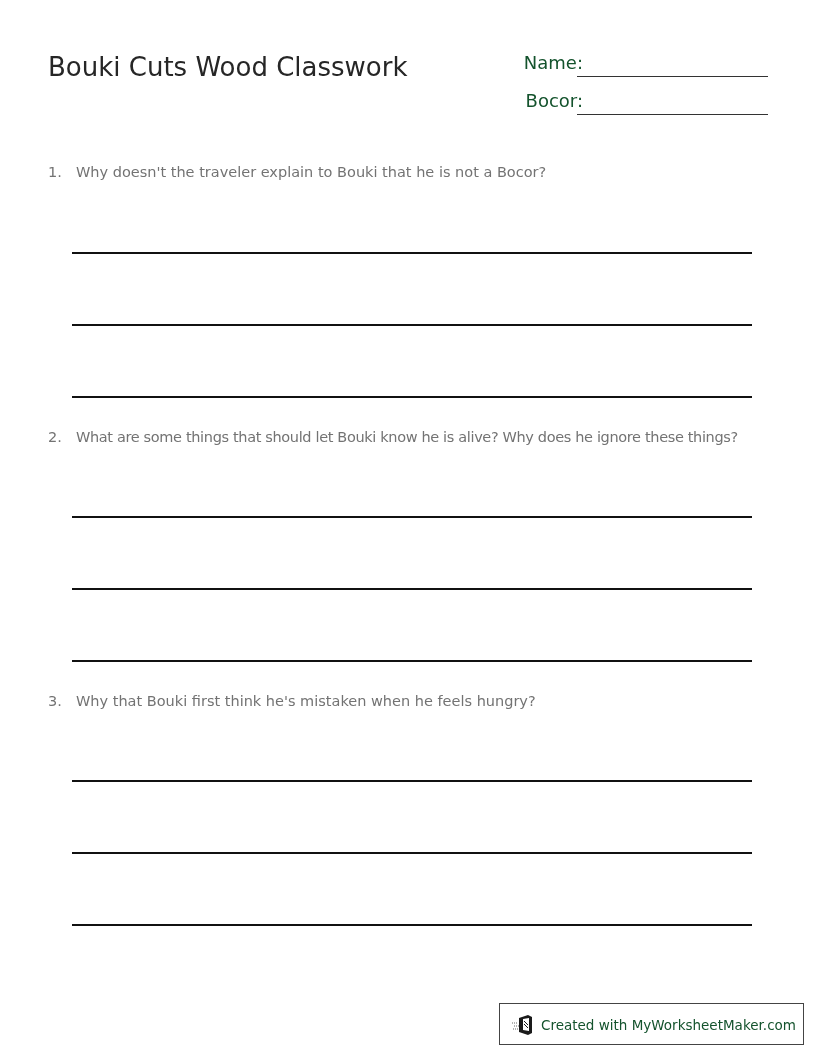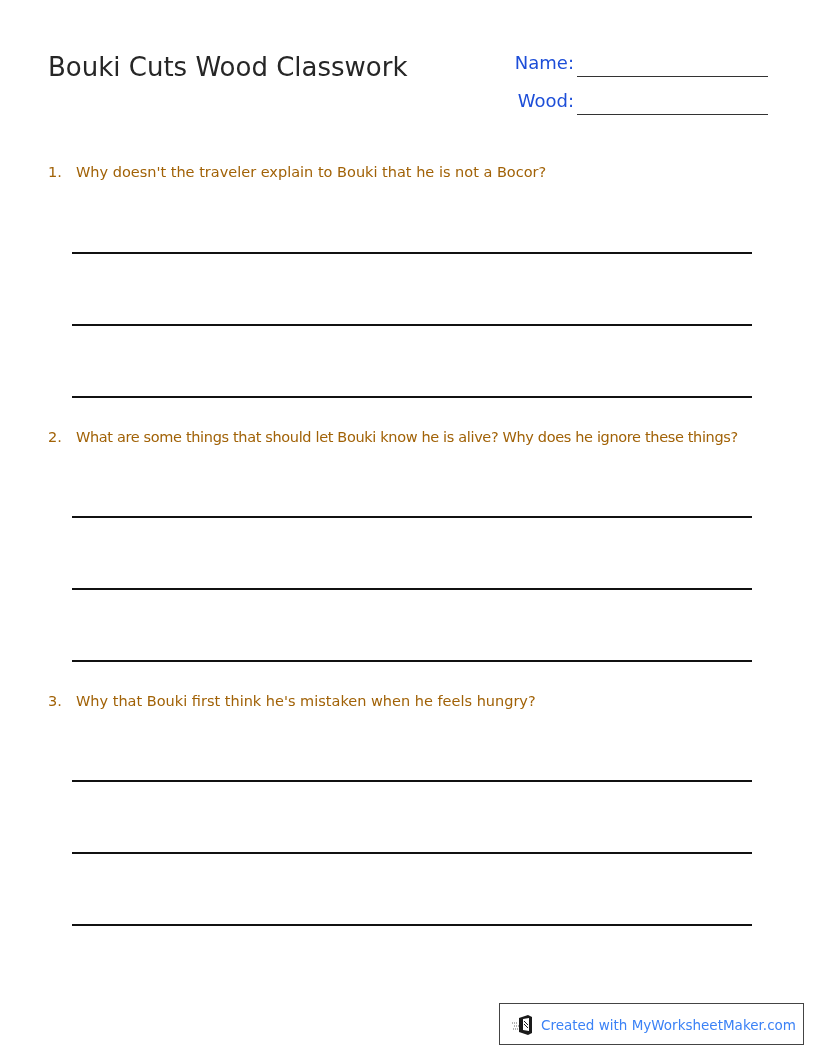--- a/index.html
+++ b/index.html
@@ -28,40 +28,40 @@
       white-space: nowrap;
     }
     .field-row {
       position: absolute;
       left: 490px;
       width: 280px;
       height: 28px;
     }
     .field-label {
       position: absolute;
-      right: 196px;
+      right: 187px;
       top: 0;
       font-size: 18px;
-      color: #1d4ed8;
+      color: #14532d;
       line-height: 26px;
       white-space: nowrap;
     }
     .field-line {
       position: absolute;
       left: 87px;
       width: 191px;
       top: 26px;
       height: 0;
       border-bottom: 1px solid #333333;
     }
     .question {
       position: absolute;
       left: 48px;
       font-size: 14.5px;
-      color: #a16207;
+      color: #737373;
       line-height: 20px;
       white-space: nowrap;
     }
     .question .num {
       display: inline-block;
       width: 28px;
     }
     .answer-line {
       position: absolute;
       left: 72px;
@@ -85,37 +85,37 @@
       left: 12px;
       top: 11px;
       width: 22px;
       height: 20px;
     }
     .footer-text {
       position: absolute;
       left: 41px;
       top: 11px;
       font-size: 13.5px;
-      color: #3b82f6;
+      color: #14532d;
       line-height: 20px;
       white-space: nowrap;
     }
   </style>
 </head>
 <body>
 
 <h1 class="title">Bouki Cuts Wood Classwork</h1>
 
 <div class="field-row" style="top:50px;">
   <span class="field-label">Name:</span>
   <div class="field-line"></div>
 </div>
 
 <div class="field-row" style="top:88px;">
-  <span class="field-label">Wood:</span>
+  <span class="field-label">Bocor:</span>
   <div class="field-line"></div>
 </div>
 
 <div class="question" style="top:162px;">
   <span class="num">1.</span><span>Why doesn't the traveler explain to Bouki that he is not a Bocor?</span>
 </div>
 <div class="answer-line" style="top:252px;"></div>
 <div class="answer-line" style="top:324px;"></div>
 <div class="answer-line" style="top:396px;"></div>
 

